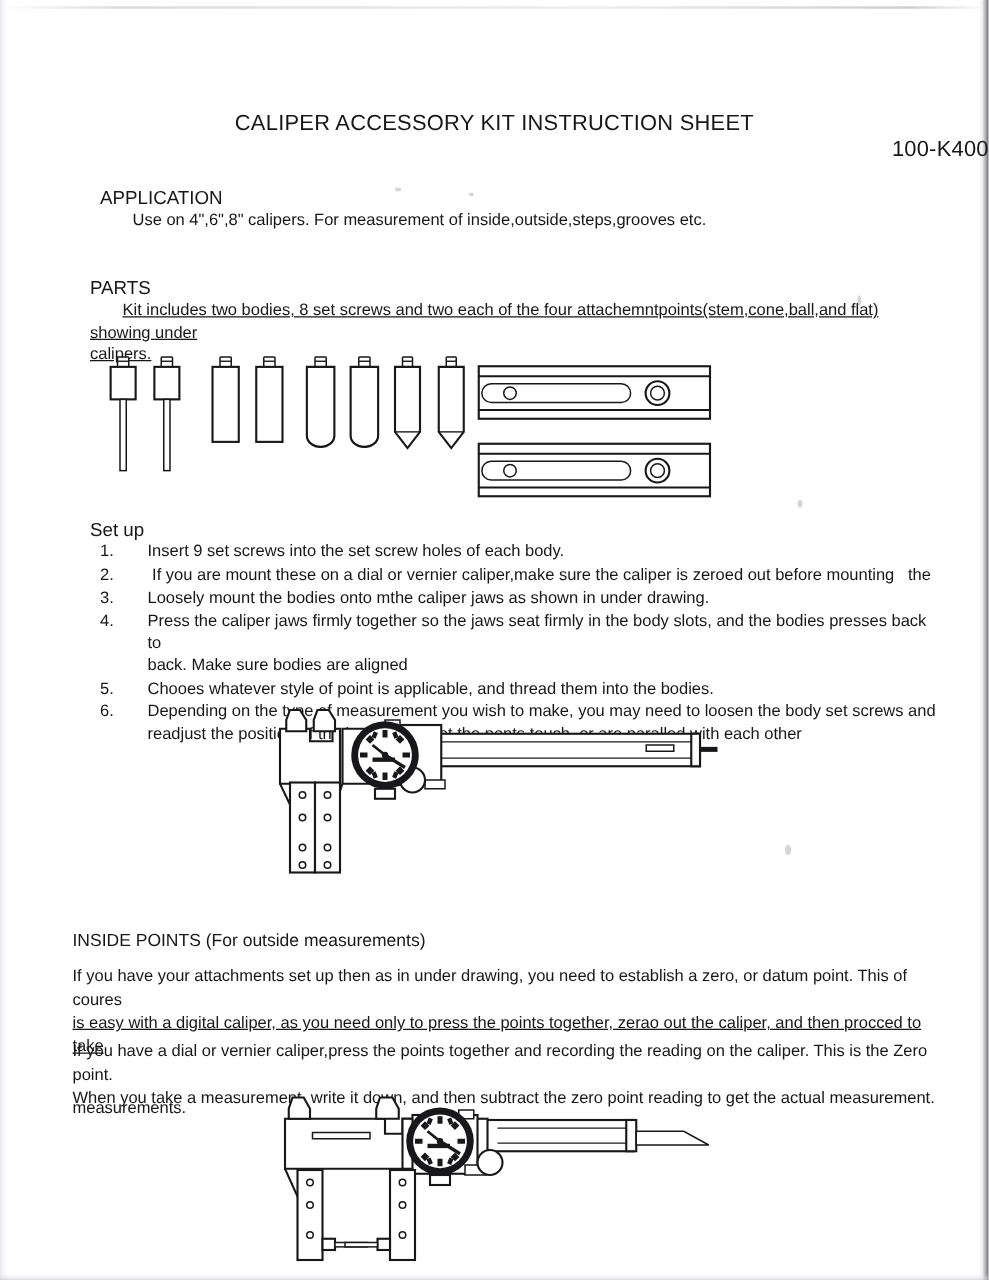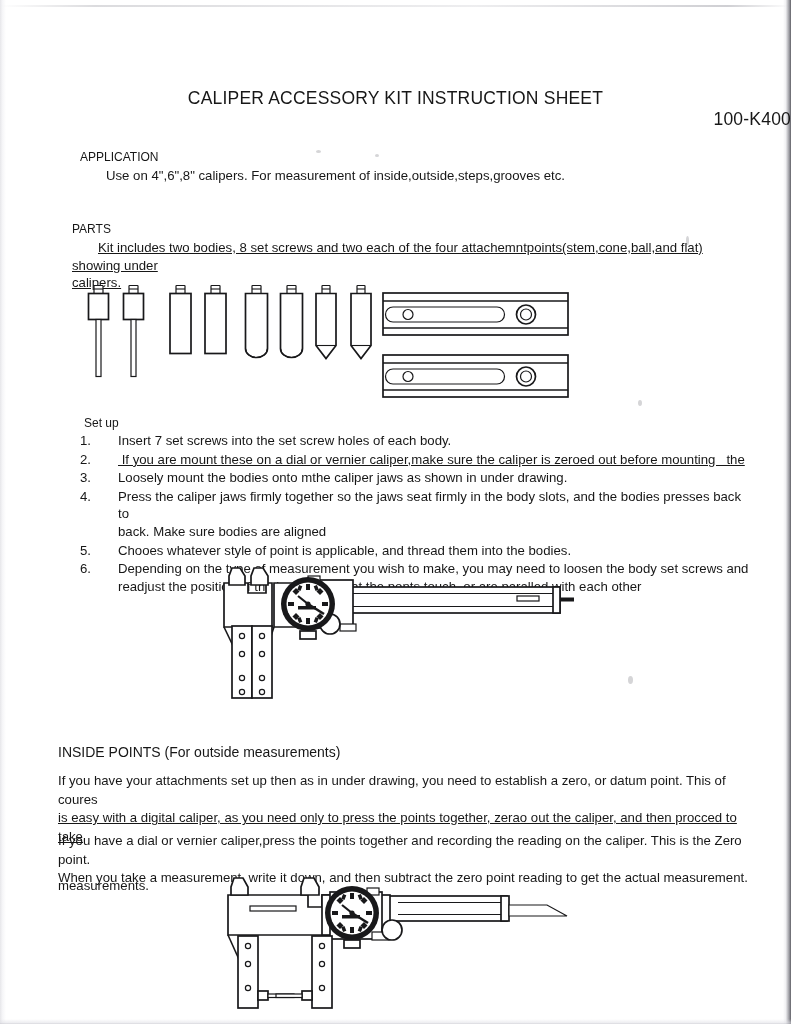--- a/index.html
+++ b/index.html
@@ -64,21 +64,21 @@
     text-align: center;
     font-size: 17.5px;
     letter-spacing: 0.2px;
     line-height: 21px;
     color: #171717;
   }
   .title .sub { display: block; text-align: right; }
 
   .sec-head {
     position: absolute;
-    font-size: 12px;
+    font-size: 15px;
     color: #171717;
     white-space: nowrap;
   }
   .para {
     position: absolute;
     font-size: 13.2px;
     line-height: 17.5px;
     color: #171717;
   }
   .indent-1 { text-indent: 26px; }
@@ -211,33 +211,33 @@
         <line class="ln" x1="303" y1="80" x2="488" y2="80"></line>
         <line class="ln" x1="303" y1="107" x2="488" y2="107"></line>
         <path class="fl-t" d="M313 86 h104 a7.5 7.5 0 0 1 0 15 h-104 a7.5 7.5 0 0 1 0 -15 z"></path>
         <circle class="fl-t" cx="328" cy="93.5" r="5"></circle>
         <circle class="fl" cx="446" cy="93.5" r="9.5"></circle>
         <circle class="fl-t" cx="446" cy="93.5" r="5.5"></circle>
       </g>
     </svg>
   </div>
 
-  <div class="sec-head" style="left:84px; top:416px;">Set up</div>
+  <div class="sec-head" style="left:72px; top:416px;">Set up</div>
 
   <div class="setup-list">
     <div class="setup-row">
       <span class="setup-num">1.</span>
       <span class="setup-txt">
-        <span style="display:block;">Insert 7 set screws into the set screw holes of each body.</span>
+        <span style="display:block;">Insert 9 set screws into the set screw holes of each body.</span>
       </span>
     </div>
     <div class="setup-row">
       <span class="setup-num">2.</span>
       <span class="setup-txt">
-        <span style="display:block;white-space:pre;text-decoration:underline;"> If you are mount these on a dial or vernier caliper,make sure the caliper is zeroed out before mounting   the</span>
+        <span style="display:block;white-space:pre;"> If you are mount these on a dial or vernier caliper,make sure the caliper is zeroed out before mounting   the</span>
       </span>
     </div>
     <div class="setup-row">
       <span class="setup-num">3.</span>
       <span class="setup-txt">
         <span style="display:block;">Loosely mount the bodies onto mthe caliper jaws as shown in under drawing.</span>
       </span>
     </div>
     <div class="setup-row">
       <span class="setup-num">4.</span>

